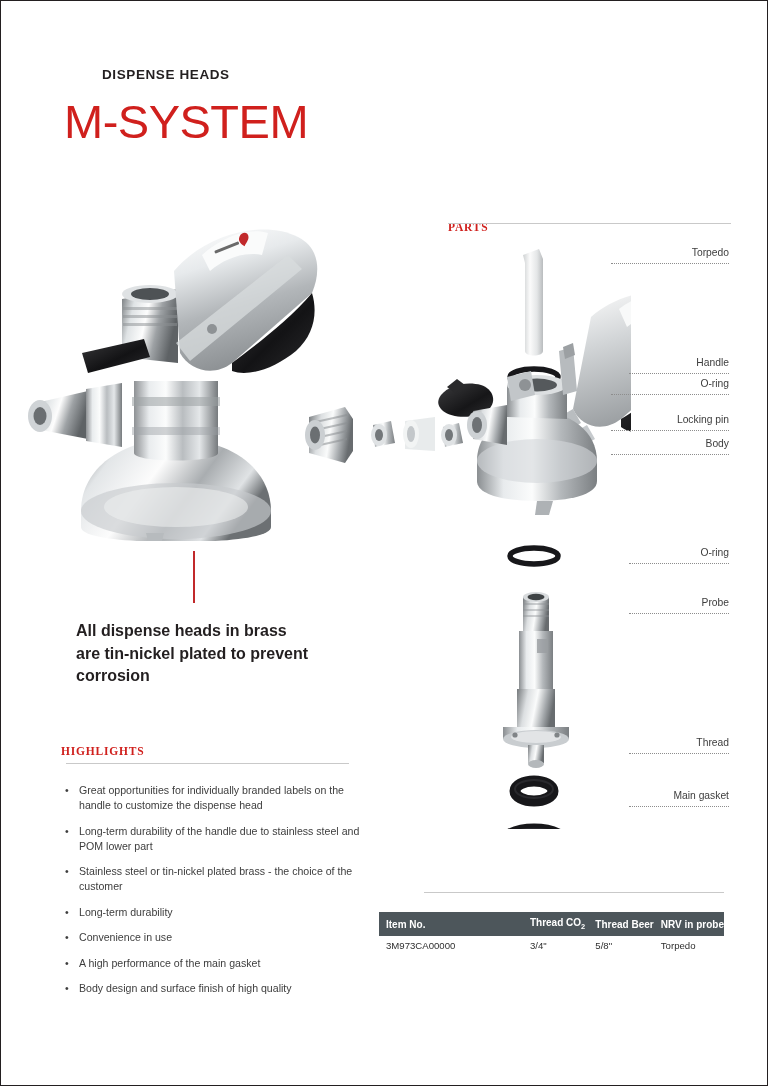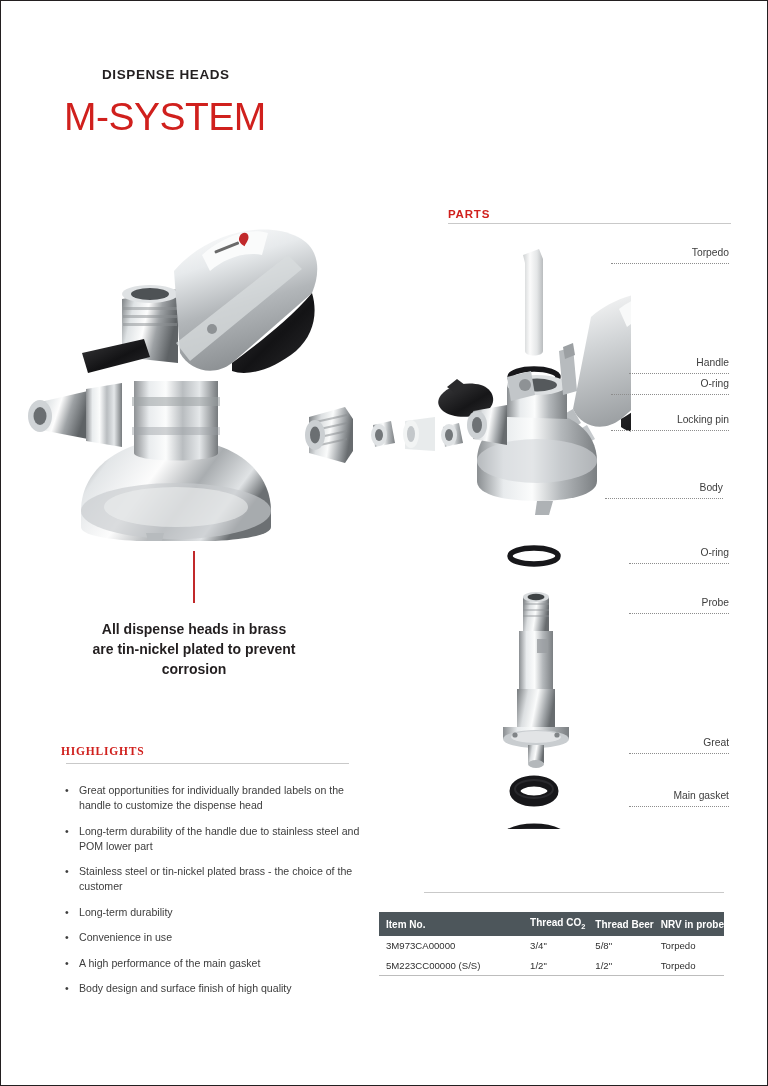--- a/index.html
+++ b/index.html
@@ -29,21 +29,21 @@
     font-size: 13.5px;
     font-weight: bold;
     letter-spacing: 0.6px;
     color: #231f20;
     padding-left: 36px;
   }
   #main-title {
     position: absolute;
     left: 63px;
     top: 95px;
-    font-size: 39px;
+    font-size: 47px;
     font-weight: normal;
     letter-spacing: -0.5px;
     color: #d0201d;
     line-height: 1.1;
   }
 
   
   .section-head {
     position: absolute;
     font-size: 11.5px;
@@ -74,22 +74,21 @@
     top: 550px;
     width: 1.6px;
     height: 52px;
     background: #c1292b;
   }
   #hero-caption {
     position: absolute;
     left: 75px;
     top: 619px;
     width: 236px;
-    text-align: center;
-    font-size: 14px;
+    font-size: 16px;
     font-weight: bold;
     color: #231f20;
     line-height: 1.42;
   }
 
   
   #highlights-list {
     position: absolute;
     left: 64px;
     top: 782px;
@@ -251,21 +250,21 @@
     </svg>
   </div>
 
   <div id="caption-rule"></div>
   <div id="hero-caption">
     <span>All dispense heads in brass</span><br>
     <span>are tin-nickel plated to prevent</span><br>
     <span>corrosion</span>
   </div>
 
-  <div class="section-head" style="left:447px; top:207px;">PARTS</div>
+  <div class="section-head" style="left:447px; top:220px;font-family:Liberation Serif, serif;">PARTS</div>
   <div class="section-rule" style="left:447px; top:222px; width:283px;"></div>
 
   <div id="exploded">
     <svg viewBox="0 0 330 600" xmlns="http://www.w3.org/2000/svg">
       <defs>
         <linearGradient id="mtl" x1="0" y1="0" x2="1" y2="0">
           <stop offset="0%" stop-color="#8a8e91"></stop>
           <stop offset="22%" stop-color="#e8ebed"></stop>
           <stop offset="46%" stop-color="#fbfcfc"></stop>
           <stop offset="70%" stop-color="#b4b8bb"></stop>
@@ -400,24 +399,24 @@
       <ellipse cx="233" cy="618" rx="33" ry="16" fill="none" stroke="#17171a" stroke-width="15"></ellipse>
       <ellipse cx="233" cy="615" rx="33" ry="15" fill="none" stroke="#3a3a3f" stroke-width="2.5" opacity="0.55"></ellipse>
     </svg>
   </div>
 
   <div id="part-labels">
       <div class="part-label" style="top: 246px; right: 38px; width: 118px; position: absolute;">Torpedo</div>
       <div class="part-label" style="top: 356px; right: 38px; width: 100px; position: absolute;">Handle</div>
       <div class="part-label" style="top: 377px; right: 38px; width: 118px; position: absolute;">O-ring</div>
       <div class="part-label" style="top: 413px; right: 38px; width: 118px; position: absolute;">Locking pin</div>
-      <div class="part-label" style="top: 437px; right: 44px; width: 118px; position: absolute; margin-top: 44px;">Body</div>
+      <div class="part-label" style="top: 437px; right: 38px; width: 118px; position: absolute;">Body</div>
       <div class="part-label" style="top: 546px; right: 38px; width: 100px; position: absolute;">O-ring</div>
       <div class="part-label" style="top: 596px; right: 38px; width: 100px; position: absolute;">Probe</div>
-      <div class="part-label" style="top: 736px; right: 38px; width: 100px; position: absolute;">Great</div>
+      <div class="part-label" style="top: 736px; right: 38px; width: 100px; position: absolute;">Thread</div>
       <div class="part-label" style="top: 789px; right: 38px; width: 100px; position: absolute;">Main gasket</div>
     </div>
 
   <div class="section-head" style="left:60px; top:744px;font-family:Liberation Serif, serif;">HIGHLIGHTS</div>
   <div class="section-rule" style="left:65px; top:762px; width:283px;"></div>
   <div id="highlights-list">
       <div class="bullet-row">
         <span class="bullet-dot">•</span>
         <span class="bullet-text">Great opportunities for individually branded labels on the handle to customize the dispense head</span>
       </div>
@@ -459,22 +458,16 @@
         <th class="col-nrv">NRV in probe</th>
       </tr>
     </thead>
     <tbody id="spec-body">
         <tr class="odd">
           <td>3M973CA00000</td>
           <td>3/4"</td>
           <td>5/8"</td>
           <td>Torpedo</td>
         </tr>
-        <tr class="odd last">
-          <td>5M223CC00000 (S/S)</td>
-          <td>1/2"</td>
-          <td>1/2"</td>
-          <td>Torpedo</td>
-        </tr>
       </tbody>
   </table>
 
 </div>
 
 </body></html>

